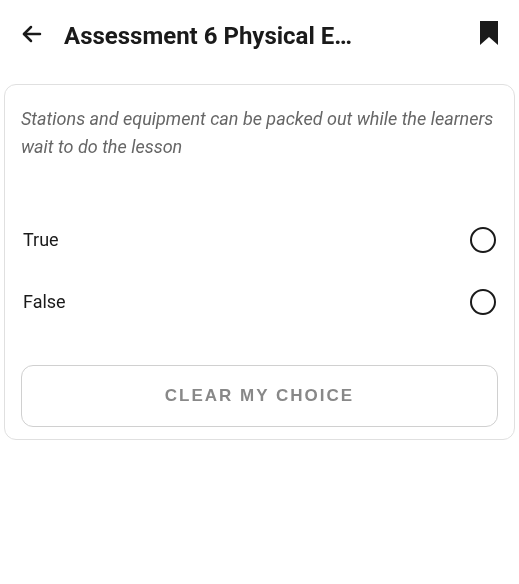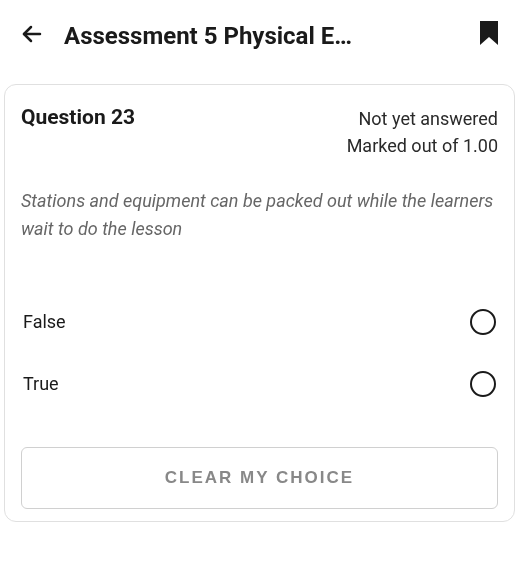--- a/index.html
+++ b/index.html
@@ -95,21 +95,21 @@
       border-radius: 50%;
       flex-shrink: 0;
     }
     .options {
       margin-bottom: 32px;
     }
     .clear-button {
       width: 100%;
       padding: 20px;
       border: 1px solid #d0d0d0;
-      border-radius: 6px;
+      border-radius: 12px;
       background: #ffffff;
       color: #888888;
       font-size: 17px;
       font-weight: 600;
       letter-spacing: 2px;
       text-transform: uppercase;
       cursor: pointer;
       text-align: center;
     }
   </style>
@@ -118,46 +118,39 @@
 
 <div class="header">
   <div class="back-button">
     <span>
       <svg width="24" height="24" viewBox="0 0 24 24" fill="none" stroke="#1a1a1a" stroke-width="2.5" stroke-linecap="round" stroke-linejoin="round">
         <line x1="20" y1="12" x2="4" y2="12"></line>
         <polyline points="11 19 4 12 11 5"></polyline>
       </svg>
     </span>
   </div>
-  <div class="title">Assessment 5 Physical E…</div>
+  <div class="title">Assessment 6 Physical E…</div>
   <div class="bookmark">
     <span>
       <svg width="22" height="26" viewBox="0 0 22 26" fill="#1a1a1a">
         <path d="M2 0 H20 V24 L11 16 L2 24 Z"></path>
       </svg>
     </span>
   </div>
 </div>
 
 <div class="card">
-  <div class="question-header">
-    <div class="question-number">Question 23</div>
-    <div class="question-meta">
-      <div>Not yet answered</div>
-      <div>Marked out of 1.00</div>
-    </div>
-  </div>
 
   <div class="question-text">Stations and equipment can be packed out while the learners wait to do the lesson</div>
 
   <div class="options">
     <div class="option">
-      <span class="option-label">False</span>
+      <span class="option-label">True</span>
       <span class="radio"></span>
     </div>
     <div class="option">
-      <span class="option-label">True</span>
+      <span class="option-label">False</span>
       <span class="radio"></span>
     </div>
   </div>
 
   <button class="clear-button">Clear my choice</button>
 </div>
 
 </body></html>

